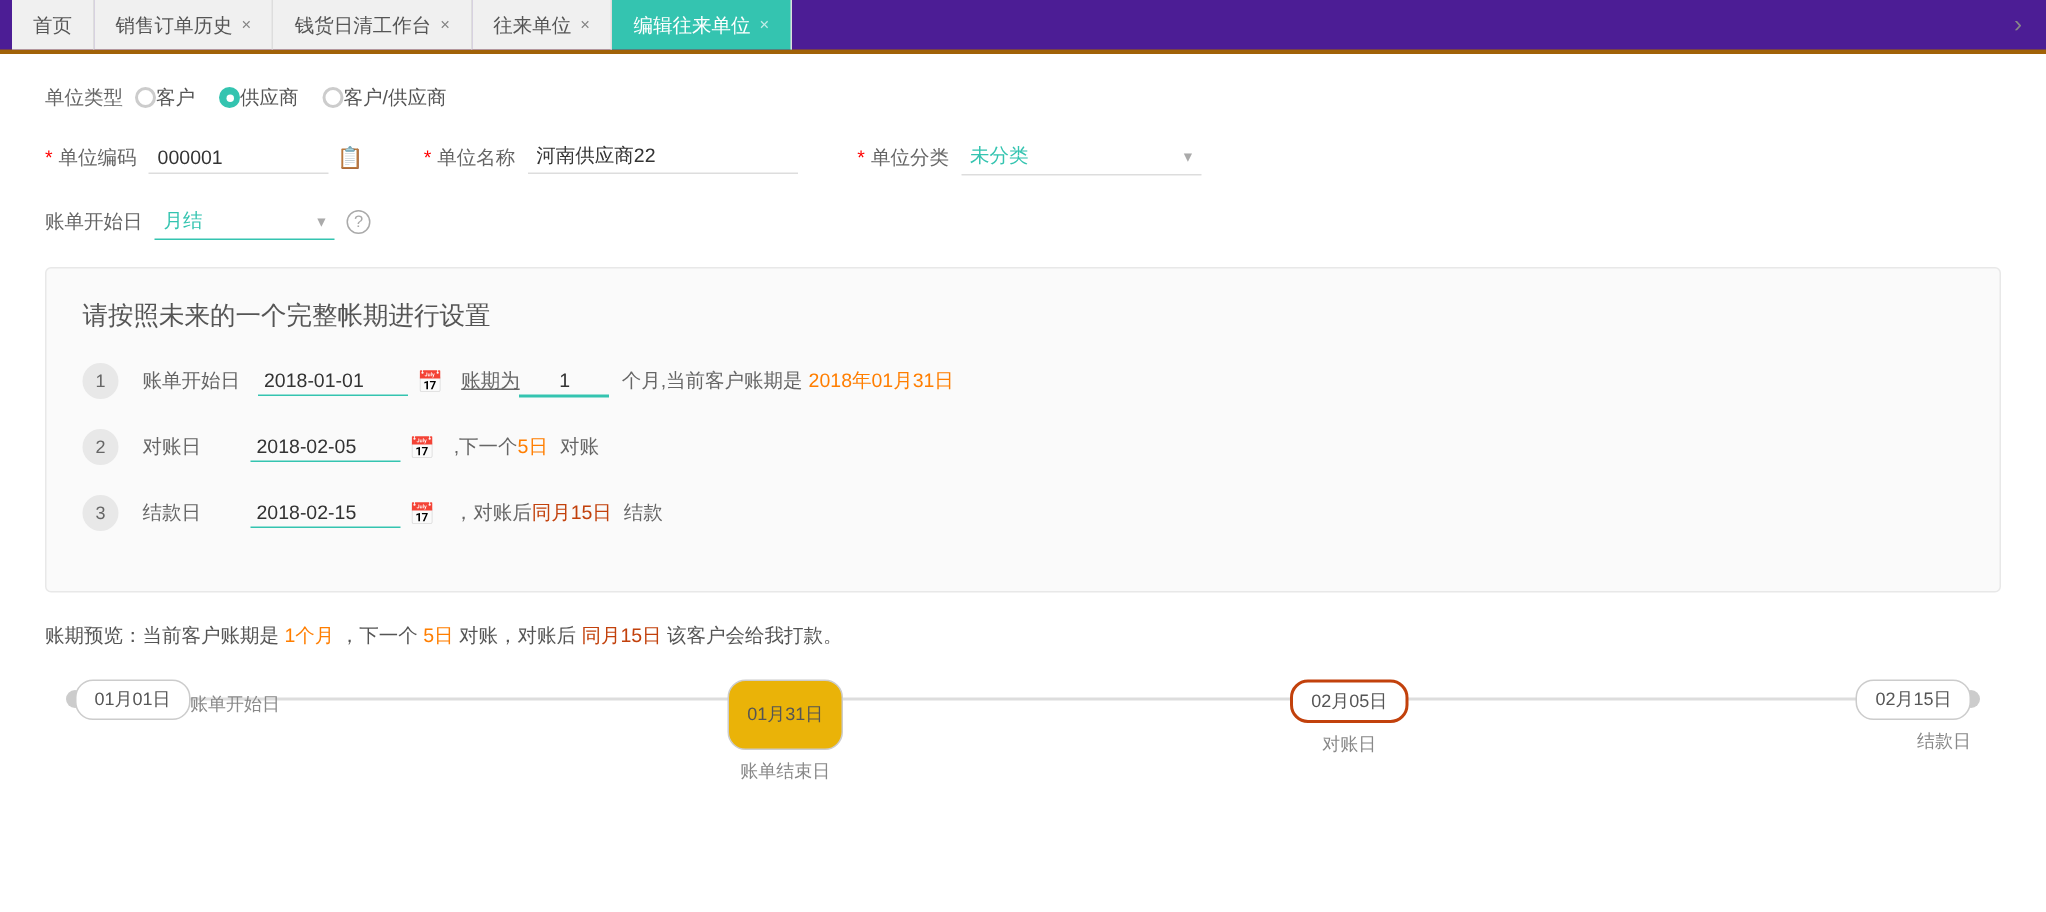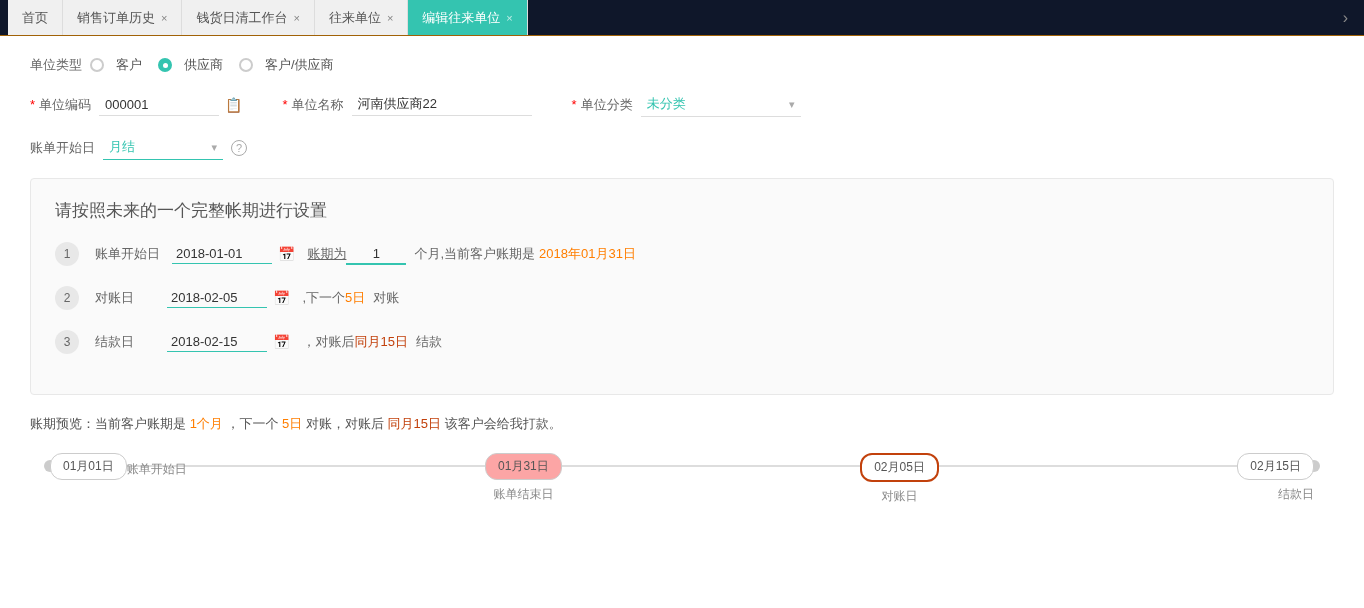--- a/index.html
+++ b/index.html
@@ -2,22 +2,22 @@
 <html><head>
   <meta charset="utf-8">
   <style>
     * { box-sizing: border-box; margin: 0; padding: 0; }
     body { font-family: 'Microsoft YaHei', Arial, sans-serif; font-size: 13px; background: #f5f5f5; color: #333; }
 
     
     .tab-bar {
       display: flex;
       align-items: center;
-      background: #0f172a;
-      border-bottom: 1px solid #a16207;
+      background: #4c1d95;
+      border-bottom: 3px solid #a16207;
       height: 36px;
       padding: 0 8px;
     }
     .tab-item {
       display: flex;
       align-items: center;
       padding: 0 14px;
       height: 100%;
       font-size: 13px;
       color: #555;
@@ -70,21 +70,21 @@
 
     
     .radio-group {
       display: flex;
       align-items: center;
       gap: 16px;
     }
     .radio-item {
       display: flex;
       align-items: center;
-      gap: 12px;
+      gap: 0;
       cursor: pointer;
       font-size: 13px;
       color: #555;
     }
     .radio-circle {
       width: 14px;
       height: 14px;
       border-radius: 50%;
       border: 2px solid #ccc;
       background: #fff;
@@ -369,21 +369,21 @@
     <div style="position:absolute; top:7px; right:14px; width:12px; height:12px; border-radius:50%; background:#ccc; z-index:1;"></div>
 
     <div style="display:flex; justify-content:space-between; align-items:flex-start; position:relative; z-index:1;">
 
       <div style="display:flex; align-items:center;">
         <div style="background:#fff; border:1px solid #ccc; border-radius:12px; padding:4px 12px; font-size:12px; color:#555; margin-bottom:6px;">01月01日</div>
         <span style="font-size:12px; color:#888;">账单开始日</span>
       </div>
 
       <div style="display:flex; flex-direction:column; align-items:center;">
-        <div style="background:#fca5a5; border:1px solid #ccc; border-radius:12px; padding:4px 12px; font-size:12px; color:#555; margin-bottom:6px;">01月31日</div>
+        <div style="background:#eab308; border:1px solid #ccc; border-radius:12px; padding:14px 12px; font-size:12px; color:#555; margin-bottom:6px;">01月31日</div>
         <span style="font-size:12px; color:#888;">账单结束日</span>
       </div>
 
       <div style="display:flex; flex-direction:column; align-items:center;">
         <div style="background:#fff; border:2px solid #c2410c; border-radius:12px; padding:4px 12px; font-size:12px; color:#555; margin-bottom:6px;">02月05日</div>
         <span style="font-size:12px; color:#888;">对账日</span>
       </div>
 
       <div style="display:flex; flex-direction:column; align-items:flex-end;">
         <div style="background:#fff; border:1px solid #ccc; border-radius:12px; padding:4px 12px; font-size:12px; color:#555; margin-bottom:6px;">02月15日</div>

